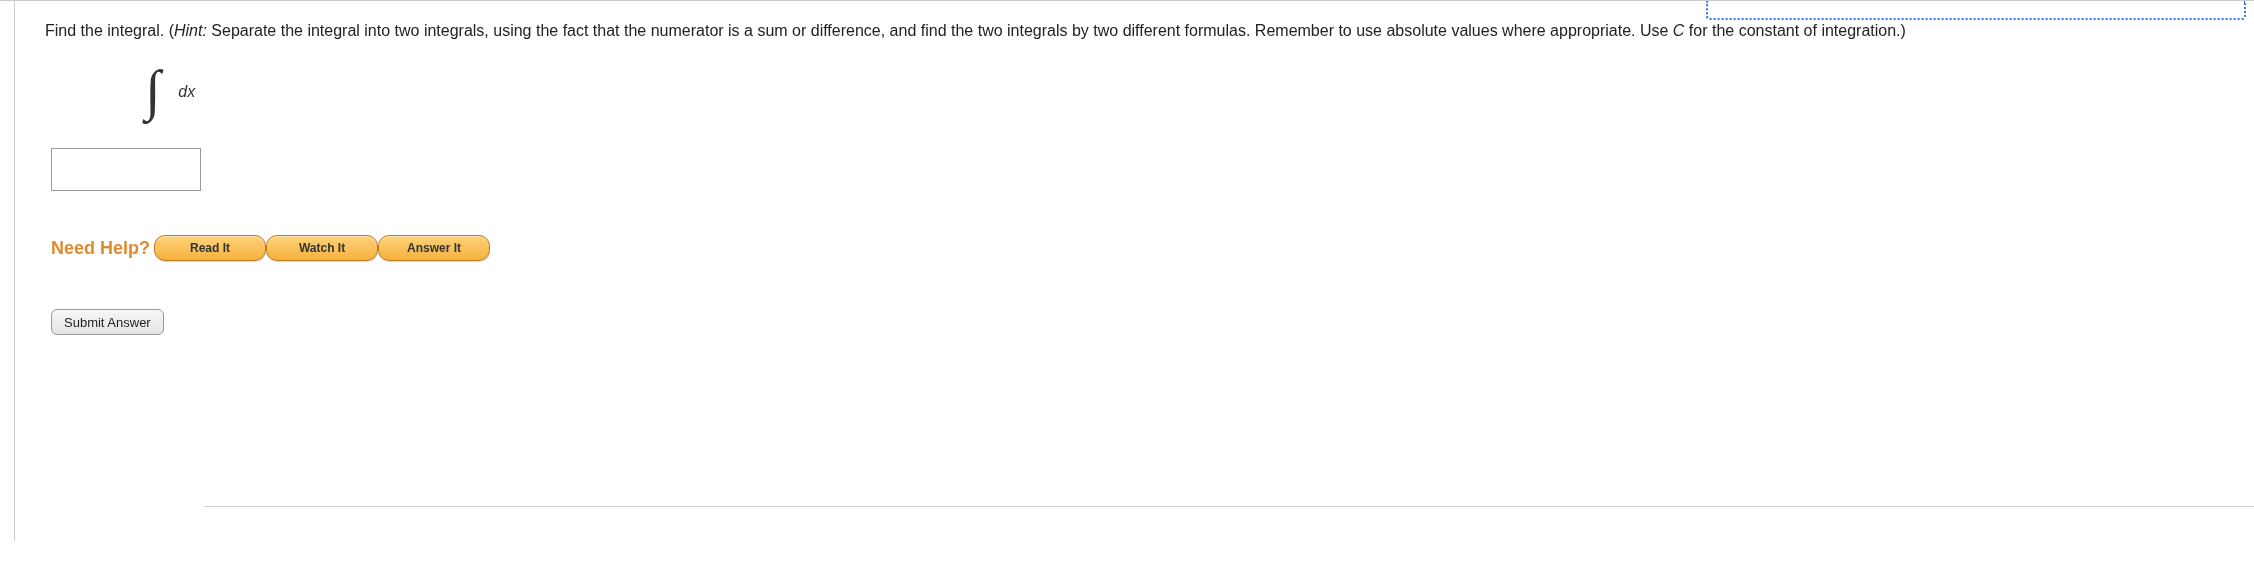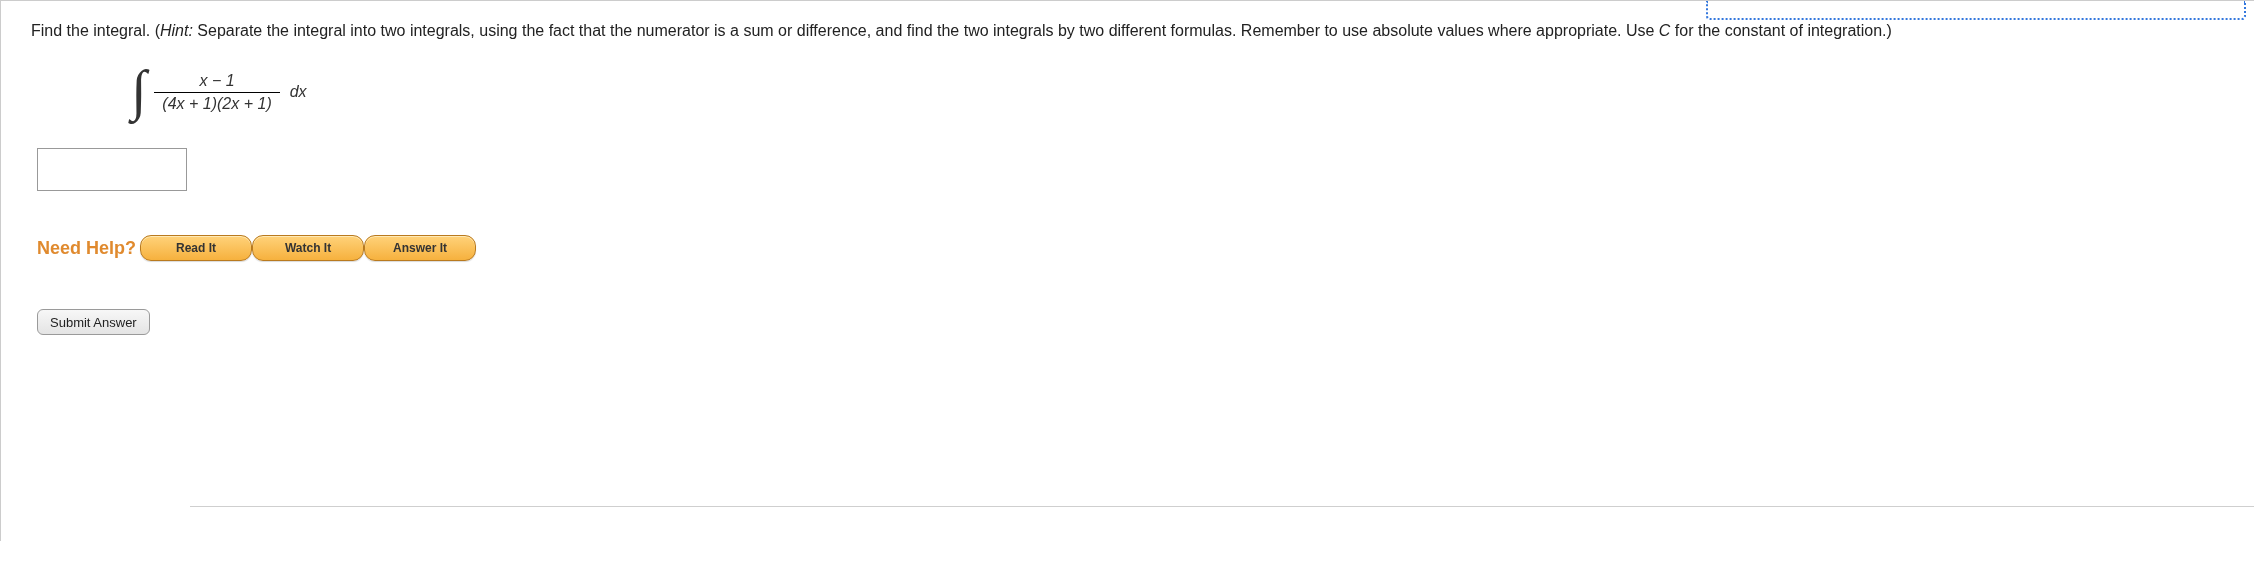--- a/index.html
+++ b/index.html
@@ -7,20 +7,21 @@
     font-family: Verdana, Arial, sans-serif;
     font-size: 14px;
     background: #fff;
     color: #333;
   }
   .page {
     width: 2254px;
     height: 562px;
     position: relative;
     border-top: 1px solid #ccc;
+    padding-left: 14px;
   }
   .dotted-corner {
     position: absolute;
     top: 0;
     right: 8px;
     width: 540px;
     height: 19px;
     border-bottom: 2px dotted #3377dd;
     border-left: 2px dotted #3377dd;
     border-right: 2px dotted #3377dd;
@@ -143,24 +144,20 @@
   <div class="dotted-corner"></div>
 
   <div class="content">
 
     <p class="question-text">
       <span>Find the integral. (</span><span class="hint-label">Hint:</span><span> Separate the integral into two integrals, using the fact that the numerator is a sum or difference, and find the two integrals by two different formulas. Remember to use absolute values where appropriate. Use </span><span class="const-c">C</span><span> for the constant of integration.)</span>
     </p>
 
     <div class="integral-block">
       <span class="int-sign">∫</span>
-      <span class="fraction">
-        <span class="num">x − 1</span>
-        <span class="den">(4x + 1)(2x + 1)</span>
-      </span>
       <span class="dx">dx</span>
     </div>
 
     <input type="text" class="answer-box" style="">
 
     <div class="help-row">
       <span class="need-help">Need Help?</span>
       <button class="help-btn">Read It</button>
       <button class="help-btn">Watch It</button>
       <button class="help-btn">Answer It</button>

